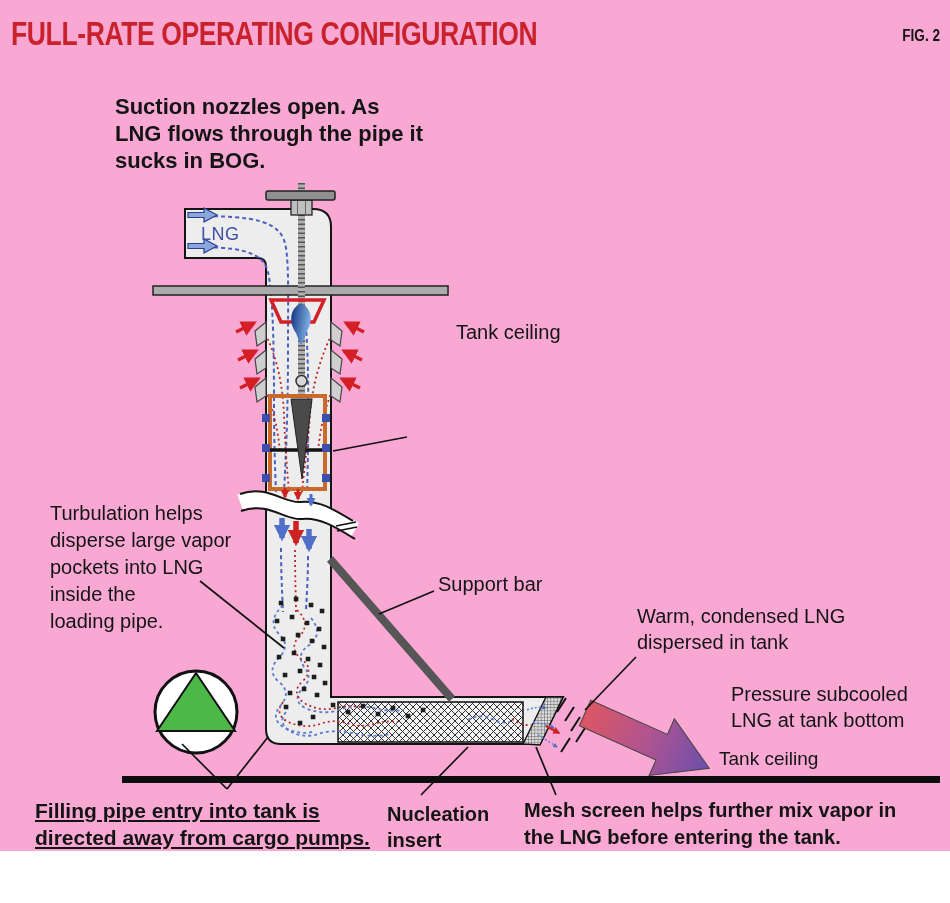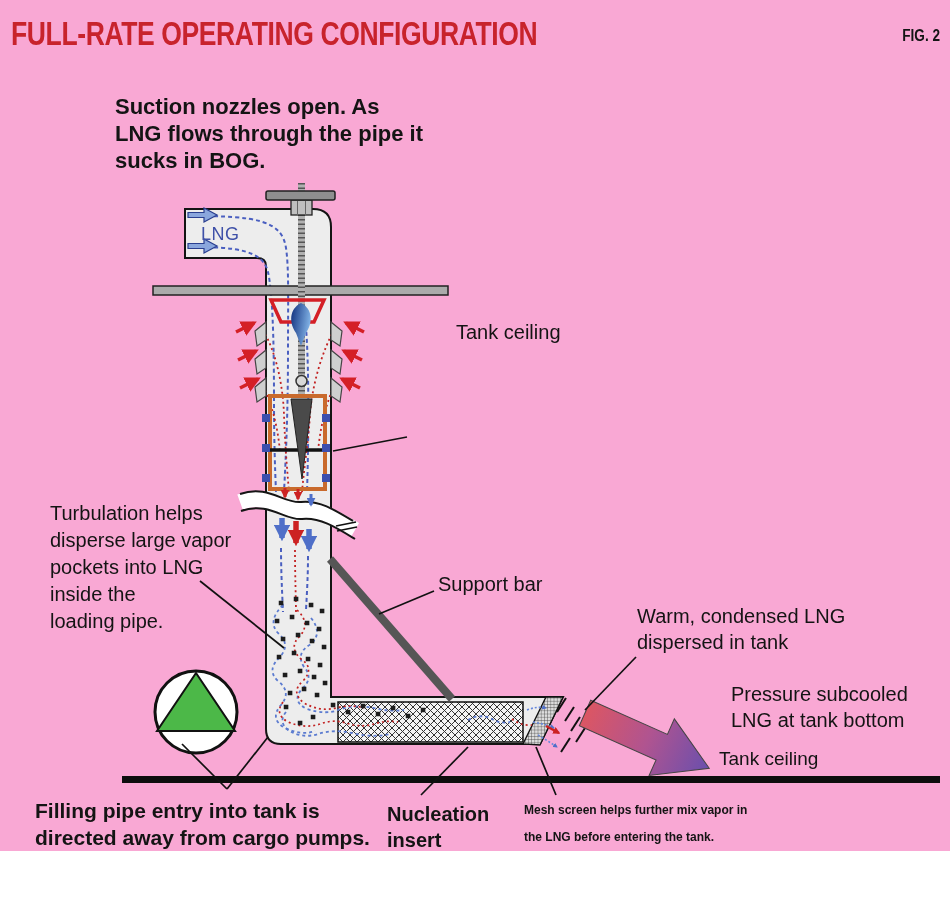--- a/index.html
+++ b/index.html
@@ -7,23 +7,23 @@
          font-family:"Liberation Sans",sans-serif;color:#141414;}
   .stage svg{position:absolute;left:0;top:0;}
   .title{position:absolute;left:11px;top:14px;font-size:34px;font-weight:bold;
          letter-spacing:-0.5px;color:var(--title-red,#c8232c);
          transform:scaleX(.78);transform-origin:0 50%;white-space:nowrap;}
   .fig{position:absolute;left:845px;top:27px;width:95px;text-align:right;
        font-size:16px;font-weight:bold;transform:scaleX(.85);transform-origin:100% 50%;}
   .lbl{position:absolute;font-size:20px;line-height:26px;white-space:pre-line;}
   .cap{position:absolute;font-weight:bold;white-space:pre-line;}
   .cap-top{left:115px;top:93px;width:415px;text-align:left;font-size:22px;line-height:27px;}
-  .cap-fill{left:35px;top:797px;font-size:21px;line-height:27px;}
+  .cap-fill{left:35px;top:797px;font-size:21px;line-height:27px;text-decoration:underline;}
   .cap-nuc{left:387px;top:801px;font-size:20px;line-height:26px;}
-  .cap-mesh{left:524px;top:797px;font-size:12px;line-height:27px;}
+  .cap-mesh{left:524px;top:797px;font-size:20px;line-height:27px;}
   .lng{left:201px;top:221px;font-size:18px;letter-spacing:.5px;color:var(--lng-blue,#3f51a8);}
   .l-ceiling{left:456px;top:279px;margin-top:40px;}
   .l-gas{left:364px;top:306px;}
   .l-down{left:50px;top:351px;}
   .l-slider{left:410px;top:423px;line-height:27px;}
   .l-vapor{left:359px;top:510px;}
   .l-turb{left:50px;top:500px;line-height:27px;}
   .l-support{left:438px;top:571px;text-align:right;}
   .l-warm{left:637px;top:603px;}
   .l-press{left:731px;top:681px;}

